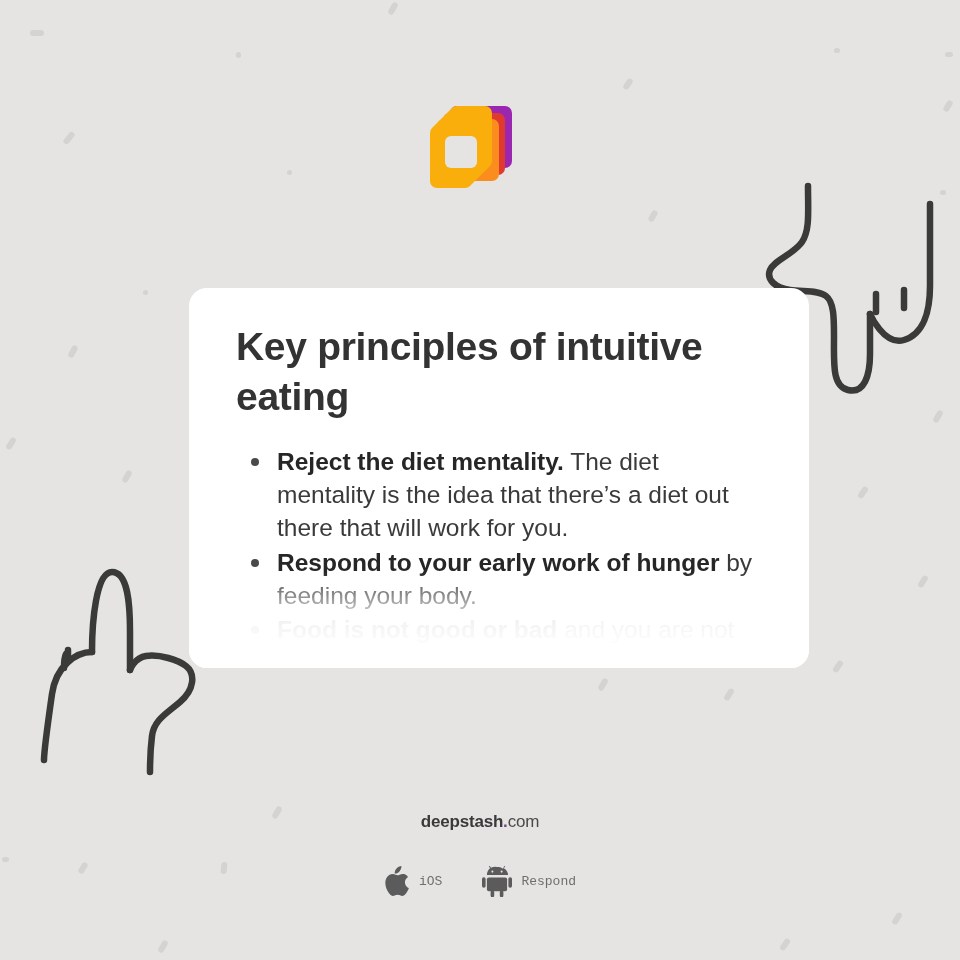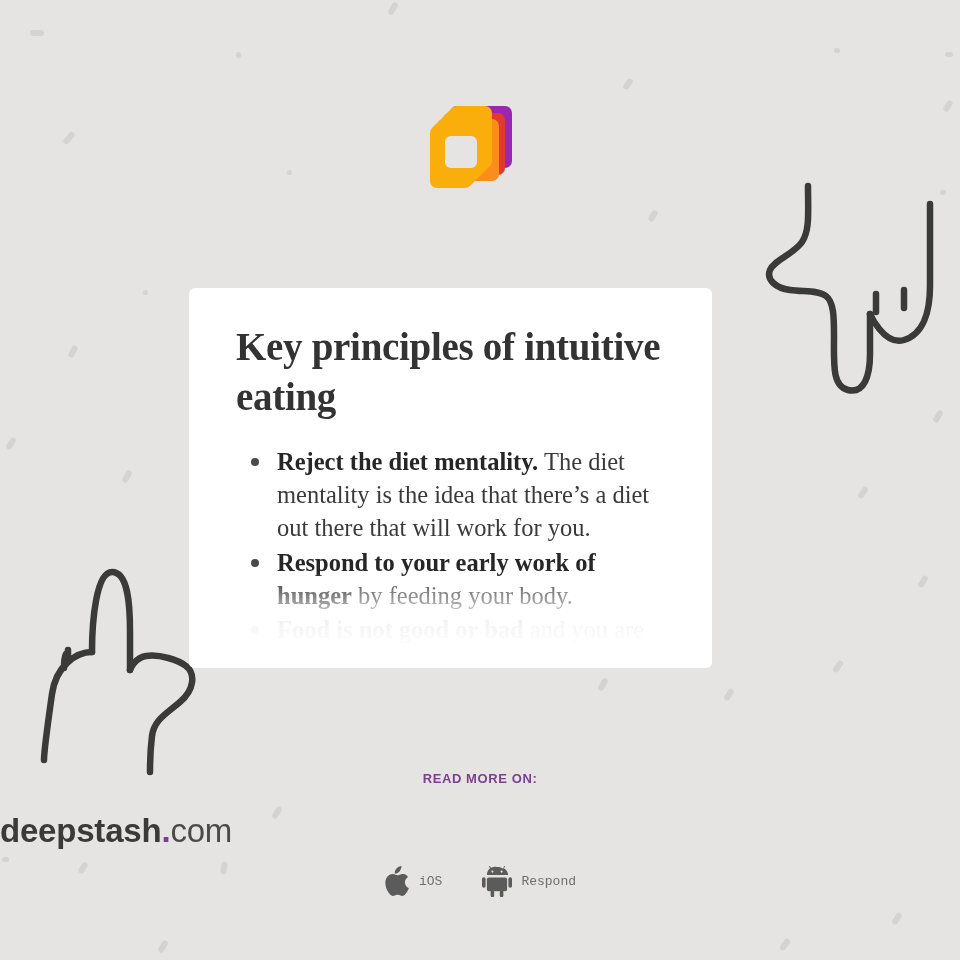--- a/index.html
+++ b/index.html
@@ -39,26 +39,25 @@
     width: 88px;
     height: 88px;
   }
   #logo svg { display: block; }
 
   
   #card {
     position: absolute;
     left: 189px;
     top: 288px;
-    width: 523px;
+    width: 620px;
     height: 380px;
     background: #ffffff;
-    border-radius: 6px;
+    border-radius: 18px;
     overflow: hidden;
-    font-family: Liberation Serif, serif;
   }
   #card-inner {
     padding: 34px 46px 0 47px;
     box-sizing: border-box;
   }
   #card-fade {
     position: absolute;
     left: 0;
     right: 0;
     bottom: 0;
@@ -113,22 +112,22 @@
     font-size: 13px;
     font-weight: bold;
     letter-spacing: 0.6px;
     color: #7c3f8e;
   }
   #wordmark {
     position: absolute;
     left: 0;
     right: 0;
     top: 812px;
-    text-align: left;
-    font-size: 33px;
+    text-align: center;
+    font-size: 17px;
     color: #3d3d3d;
     letter-spacing: -0.2px;
   }
   #wordmark .ws-name { font-weight: bold; color: #3a3a3a; }
   #wordmark .ws-dot { color: #7c3f8e; font-weight: bold; }
   #wordmark .ws-tld { font-weight: normal; color: #4a4a4a; }
 
   #stores {
     position: absolute;
     left: 0;
@@ -227,21 +226,20 @@
       <h1 id="card-title">Key principles of intuitive eating</h1>
       <ul id="bullets">
           <li><b>Reject the diet mentality.</b><span> The diet mentality is the idea that there’s a diet out there that will work for you.</span></li>
           <li><b>Respond to your early work of hunger</b><span> by feeding your body.</span></li>
           <li class="faded"><b>Food is not good or bad</b><span> and you are not</span></li>
         </ul>
     </div>
     <div id="card-fade"></div>
   </div>
 
-  <div id="read-more">READ MORE ON:</div>
 
   <div id="wordmark">
     <span class="ws-name">deepstash</span><span class="ws-dot">.</span><span class="ws-tld">com</span>
   </div>
 
   <div id="stores">
     <div class="store">
       <span>
         <svg width="26" height="31" viewBox="0 0 26 31" xmlns="http://www.w3.org/2000/svg">
           <path d="M17.4 0c.15 1.95-.62 3.85-1.77 5.2-1.18 1.38-3.1 2.45-4.95 2.3-.18-1.86.73-3.8 1.86-5.03C13.73 1.12 15.76.1 17.4 0z"></path>

